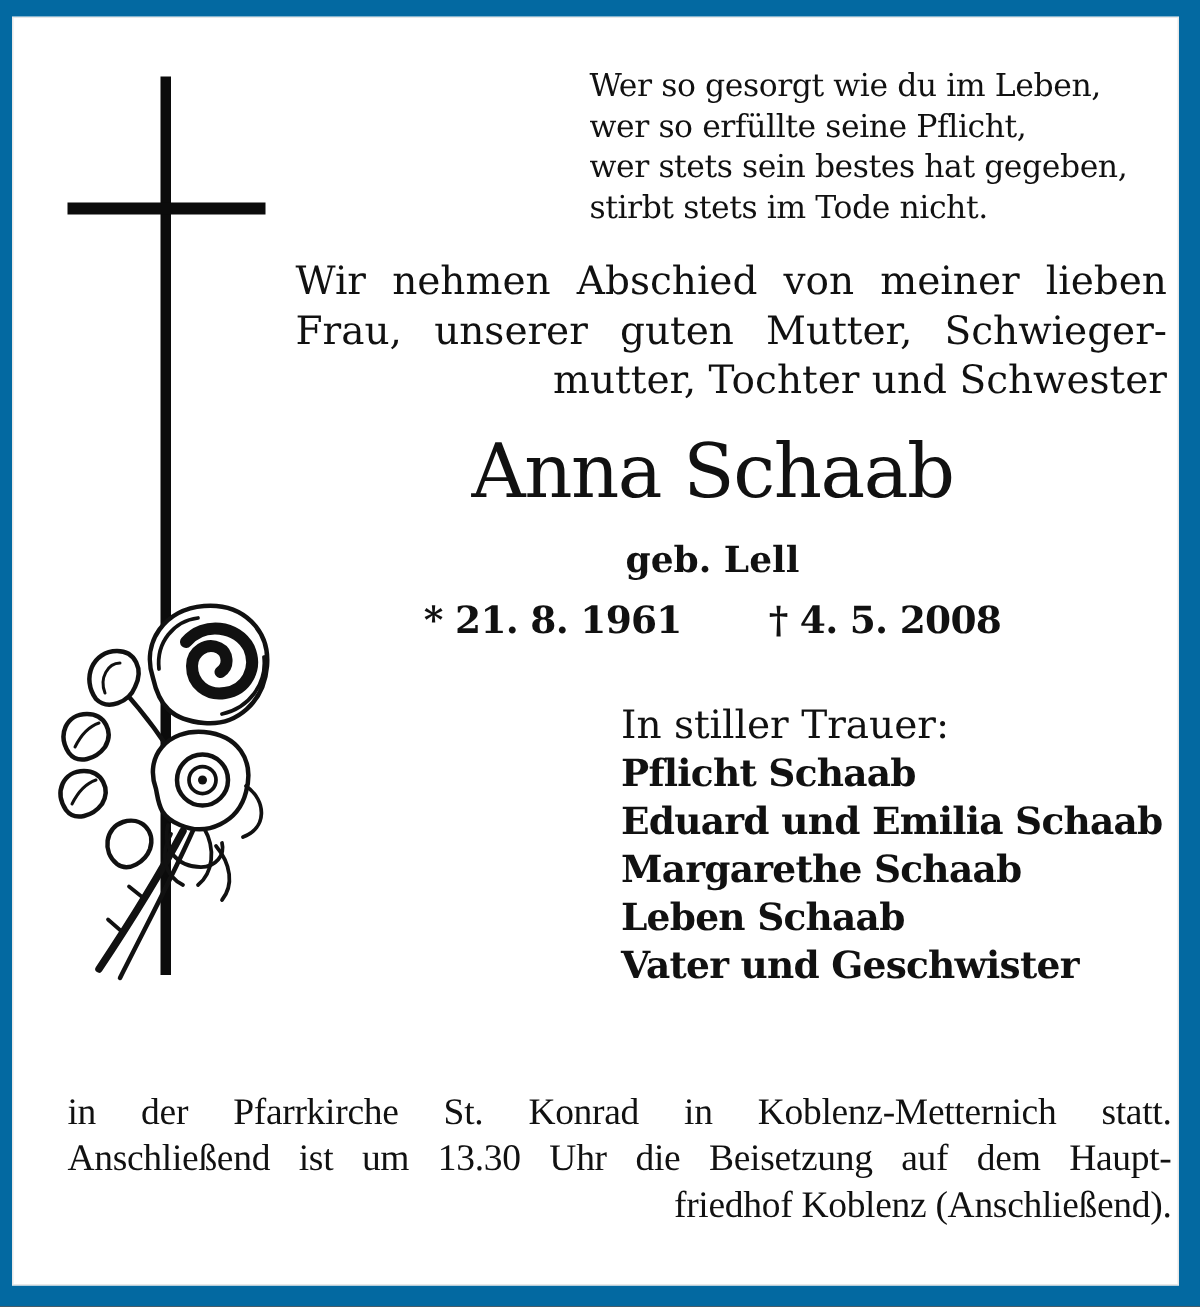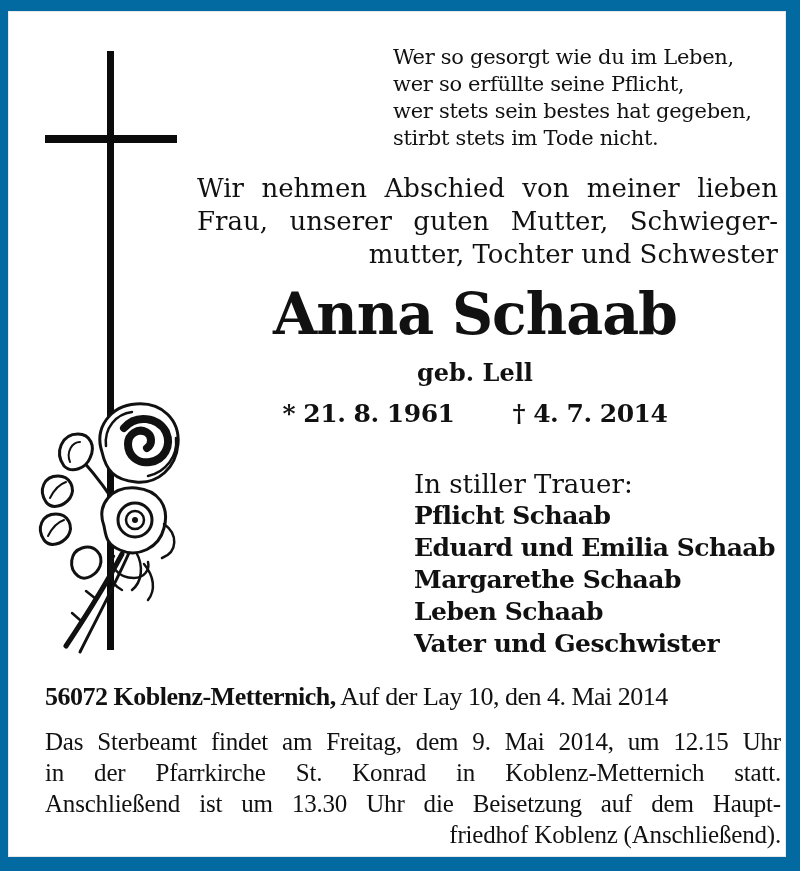--- a/index.html
+++ b/index.html
@@ -32,21 +32,21 @@
   }
   
   .intro{
     position:absolute;left:197px;top:172px;width:581px;z-index:4;
     font-size:26px;line-height:33px;
   }
   .jline{text-align:justify;text-align-last:justify;}
   .lline{text-align:right;}
   
   .nameblock{position:absolute;left:150px;top:278px;width:650px;text-align:center;z-index:4;}
-  .name{font-size:57px;line-height:72px;letter-spacing:-1px;font-weight:bold;}
+  .name{font-size:50px;line-height:72px;letter-spacing:-1px;font-weight:normal;}
   .maiden{font-size:24px;line-height:30px;font-weight:bold;margin-top:8px;}
   .dates{font-size:25px;line-height:32px;font-weight:bold;margin-top:10px;letter-spacing:-0.5px;}
   .dates .death{margin-left:58px;}
   
   .mourners{position:absolute;left:414px;top:468px;z-index:4;}
   .mourn-head{font-size:26px;line-height:32px;}
   .mourn-name{font-size:25px;line-height:32px;font-weight:bold;letter-spacing:-0.5px;}
   
   .address{
     position:absolute;left:45px;top:682px;width:736px;z-index:4;
@@ -118,37 +118,33 @@
   <div class="intro">
     <div class="jline">Wir nehmen Abschied von meiner lieben</div>
     <div class="jline">Frau, unserer guten Mutter, Schwieger-</div>
     <div class="lline">mutter, Tochter und Schwester</div>
   </div>
 
   <div class="nameblock">
     <div class="name">Anna Schaab</div>
     <div class="maiden">geb. Lell</div>
     <div class="dates">
-      <span class="birth">* 21. 8. 1961</span><span class="death">† 4. 7. 2014</span>
+      <span class="birth">* 21. 8. 1961</span><span class="death">† 4. 5. 2008</span>
     </div>
   </div>
 
   <div class="mourners">
     <div class="mourn-head">In stiller Trauer:</div>
     <div class="mourn-name">Pflicht Schaab</div>
     <div class="mourn-name">Eduard und Emilia Schaab</div>
     <div class="mourn-name">Margarethe Schaab</div>
     <div class="mourn-name">Leben Schaab</div>
     <div class="mourn-name">Vater und Geschwister</div>
   </div>
 
-  <div class="address">
-    <span class="b">56072 Koblenz-Metternich,</span><span> Auf der Lay 10, den 4. Mai 2014</span>
-  </div>
 
   <div class="funeral">
-    <div class="jline">Das Sterbeamt findet am Freitag, dem 9. Mai 2014, um 12.15 Uhr</div>
     <div class="jline">in der Pfarrkirche St. Konrad in Koblenz-Metternich statt.</div>
     <div class="jline">Anschließend ist um 13.30 Uhr die Beisetzung auf dem Haupt-</div>
     <div class="lline">friedhof Koblenz (Anschließend).</div>
   </div>
 
 </div>
 
 </body></html>

